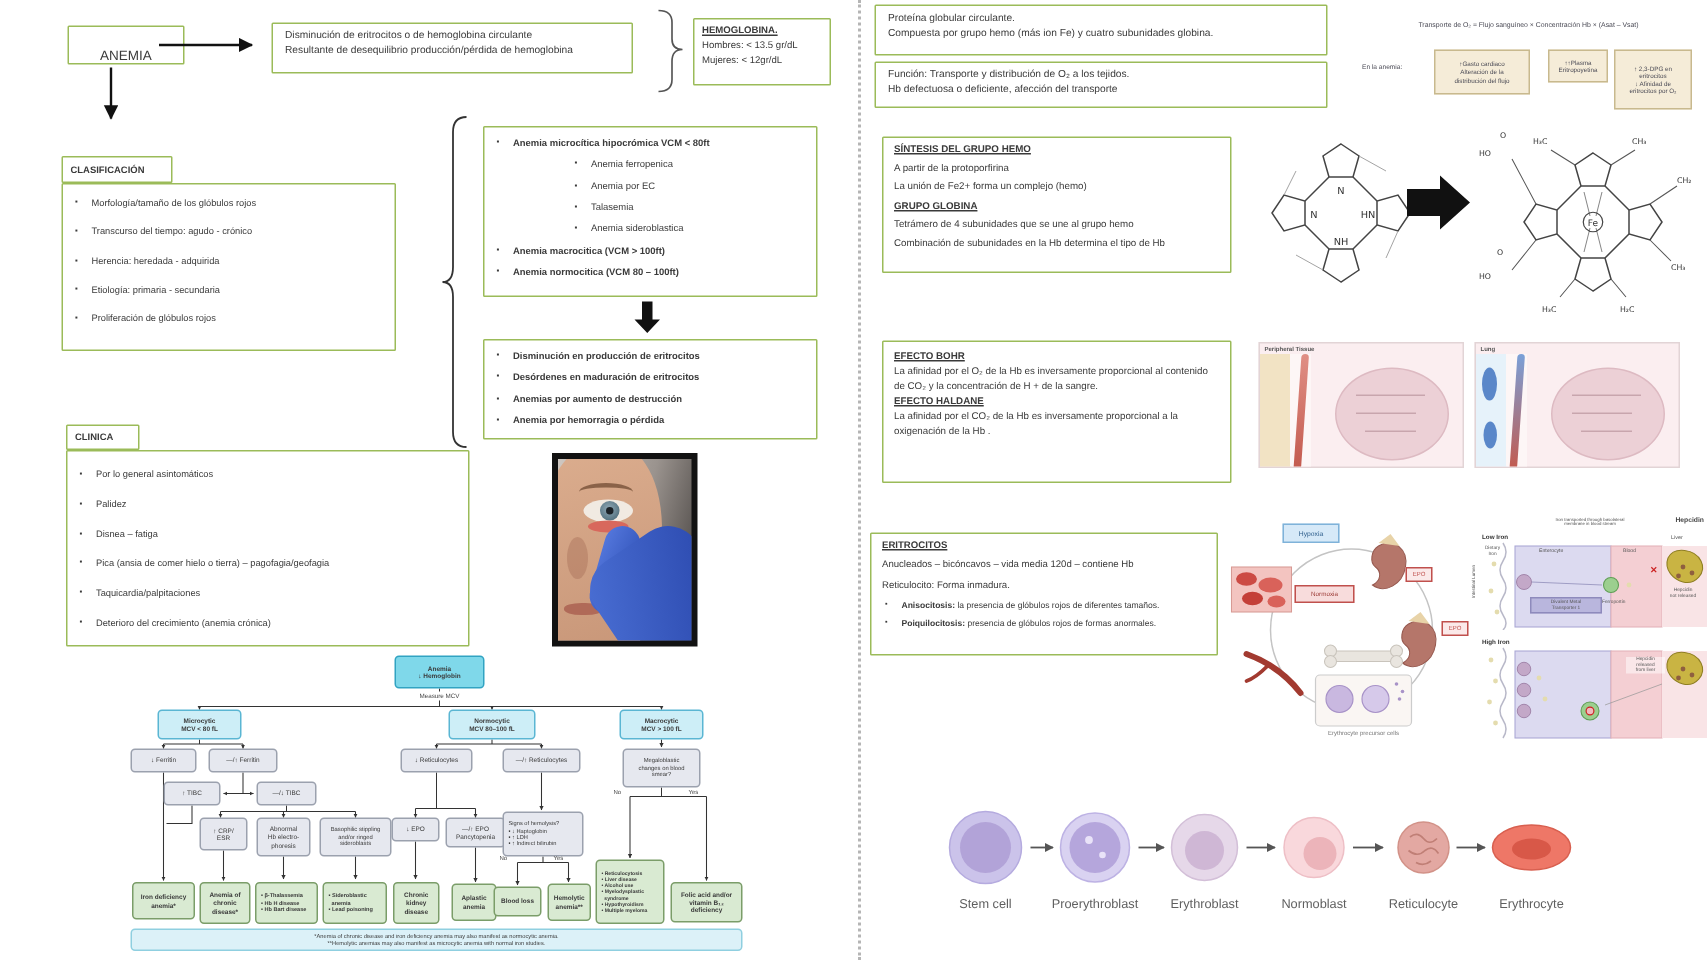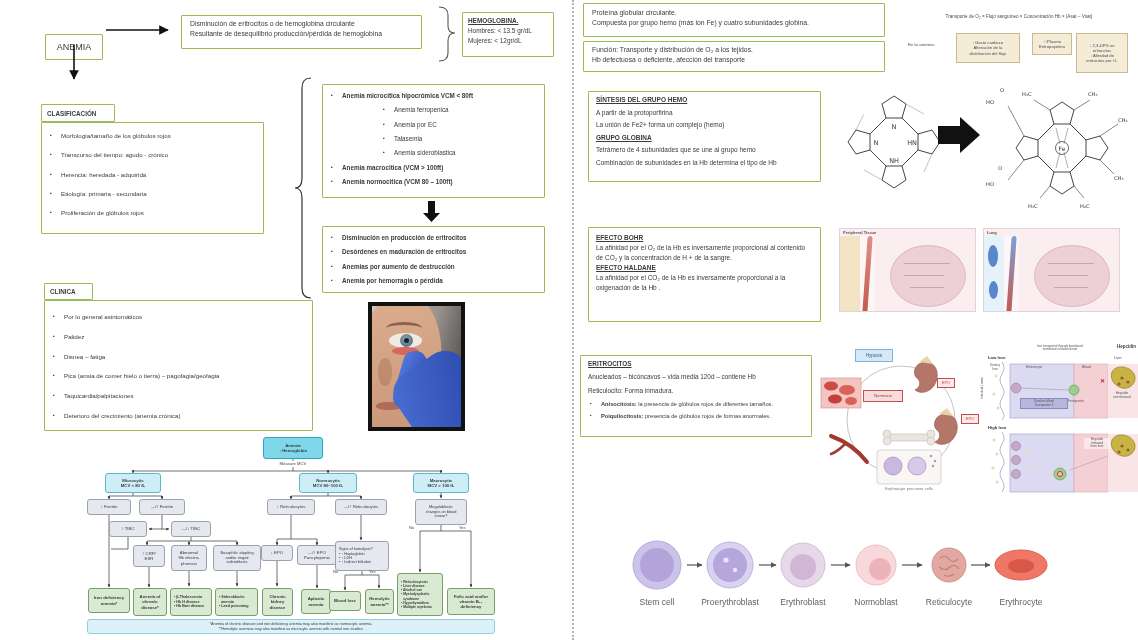--- a/index.html
+++ b/index.html
@@ -45,21 +45,21 @@
     <line x1="106" y1="30" x2="168" y2="30" stroke="#111" stroke-width="1.6" marker-end="url(#ah2)"></line>
     <line x1="74" y1="45" x2="74" y2="79" stroke="#111" stroke-width="1.6" marker-end="url(#ah2)"></line>
     <path d="M439,7 Q448,7 448,15 L448,26 Q448,33 455,33 Q448,33 448,41 L448,53 Q448,61 439,61" fill="none" stroke="#555" stroke-width="1.1"></path>
     <path d="M311,78 Q302,78 302,88 L302,178 Q302,188 295,188 Q302,188 302,198 L302,288 Q302,298 311,298" fill="none" stroke="#333" stroke-width="1.2"></path>
     <path d="M428,201 L435,201 L435,213 L440,213 L431.5,222 L423,213 L428,213 Z" fill="#111"></path>
     <path d="M938,126 L960,126 L960,117 L980,135 L960,153 L960,144 L938,144 Z" fill="#111"></path>
   </svg>
 
   <div class="abs" style="left:572px;top:0;height:640px;border-left:2px dotted #b5b5b5"></div>
 
-  <div class="gbox" style="left:45px;top:34px;width:58px;height:26px;display:flex;align-items:center;justify-content:center;font-size:9px">
+  <div class="gbox" style="left:45px;top:17px;width:78px;height:26px;display:flex;align-items:flex-end;justify-content:center;font-size:9px">
     <span>ANEMIA</span>
   </div>
 
   <div class="gbox ml" style="left:181px;top:15px;width:241px;height:34px;font-size:6.8px;line-height:1.5;padding:3px 8px">Disminución de eritrocitos o de hemoglobina circulante
 Resultante de desequilibrio producción/pérdida de hemoglobina</div>
 
   <div class="gbox" style="left:462px;top:12px;width:92px;height:45px;font-size:6.4px;padding:3px 5px;line-height:1.55">
     <div class="hd">HEMOGLOBINA.</div>
     <div>Hombres: &lt; 13.5 gr/dL</div>
     <div>Mujeres: &lt; 12gr/dL</div>

